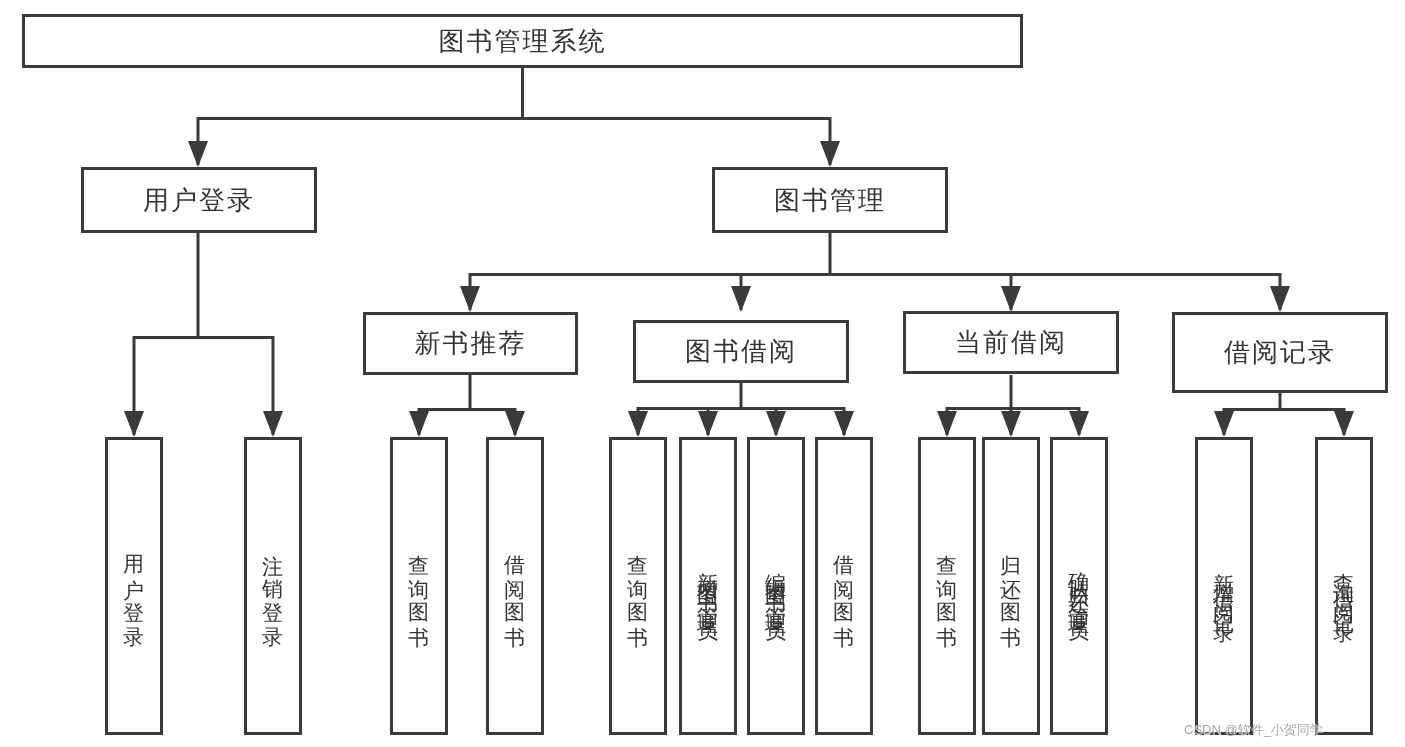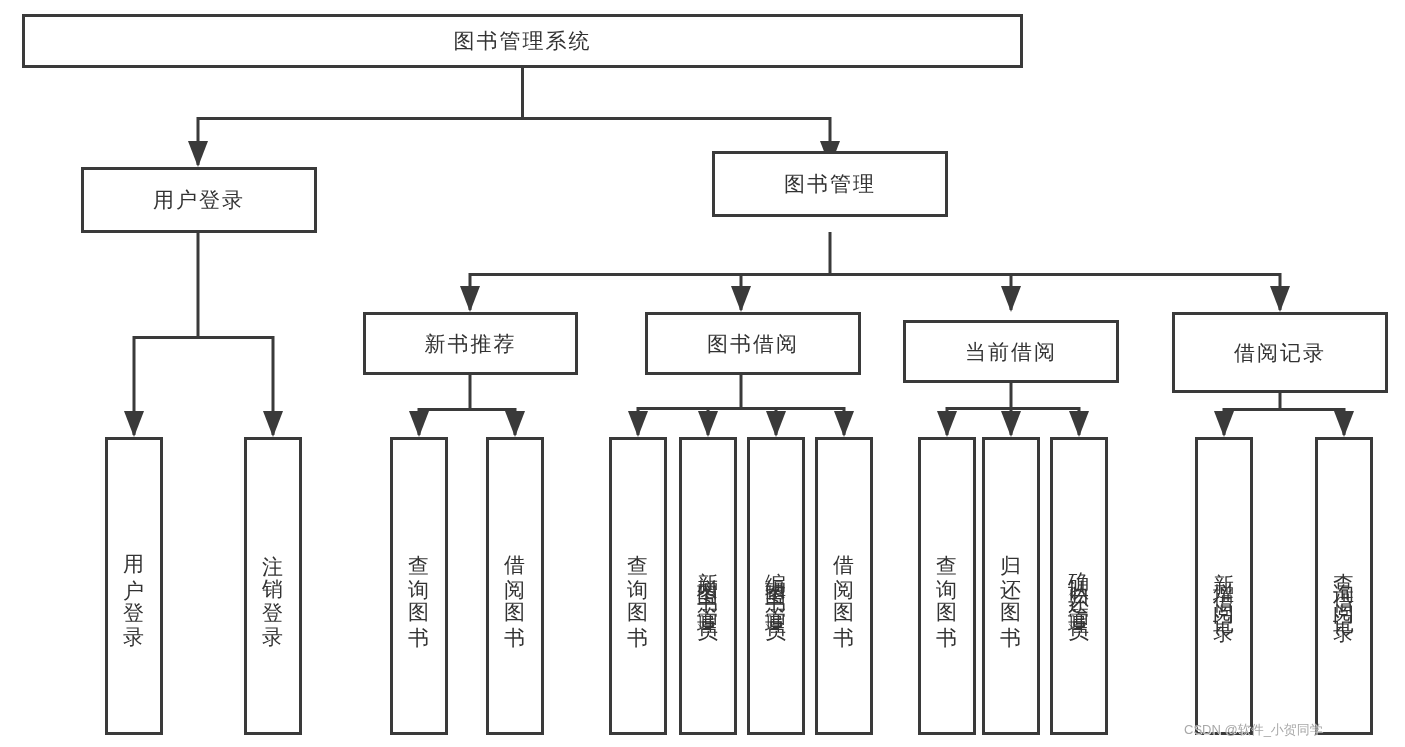--- a/index.html
+++ b/index.html
@@ -37,21 +37,21 @@
     position:absolute;
     box-sizing:border-box;
     background:#fff;
     border:3px solid var(--line);
     display:flex;
     align-items:center;
     justify-content:center;
     color:var(--text);
   }
   .hbox span{
-    font-size:21px;
+    font-size:26px;
     letter-spacing:2px;
     white-space:nowrap;
   }
   .leaf{
     width:58px;
     height:298px;
     top:437px;
   }
   .leaf span{
     writing-mode:vertical-rl;
@@ -125,31 +125,31 @@
     <path class="head" d="M1334 411 L1354 411 L1344 437 Z"></path>
   </svg>
 
   <div class="box hbox" style="left:22px;top:14px;width:1001px;height:54px;">
     <span>图书管理系统</span>
   </div>
 
   <div class="box hbox" style="left:81px;top:167px;width:236px;height:66px;">
     <span>用户登录</span>
   </div>
-  <div class="box hbox" style="left:712px;top:151px;width:236px;height:66px;">
+  <div class="box hbox" style="left:712px;top:167px;width:236px;height:66px;">
     <span>图书管理</span>
   </div>
 
   <div class="box hbox" style="left:363px;top:312px;width:215px;height:63px;">
     <span>新书推荐</span>
   </div>
-  <div class="box hbox" style="left:633px;top:312px;width:216px;height:63px;margin-left:12px;">
+  <div class="box hbox" style="left:633px;top:320px;width:216px;height:63px;">
     <span>图书借阅</span>
   </div>
-  <div class="box hbox" style="left:903px;top:320px;width:216px;height:63px;">
+  <div class="box hbox" style="left:903px;top:311px;width:216px;height:63px;">
     <span>当前借阅</span>
   </div>
   <div class="box hbox" style="left:1172px;top:312px;width:216px;height:81px;">
     <span>借阅记录</span>
   </div>
 
   <div class="box leaf sp4" style="left:105px;">
     <span>用户登录</span>
   </div>
   <div class="box leaf sp4" style="left:244px;">

